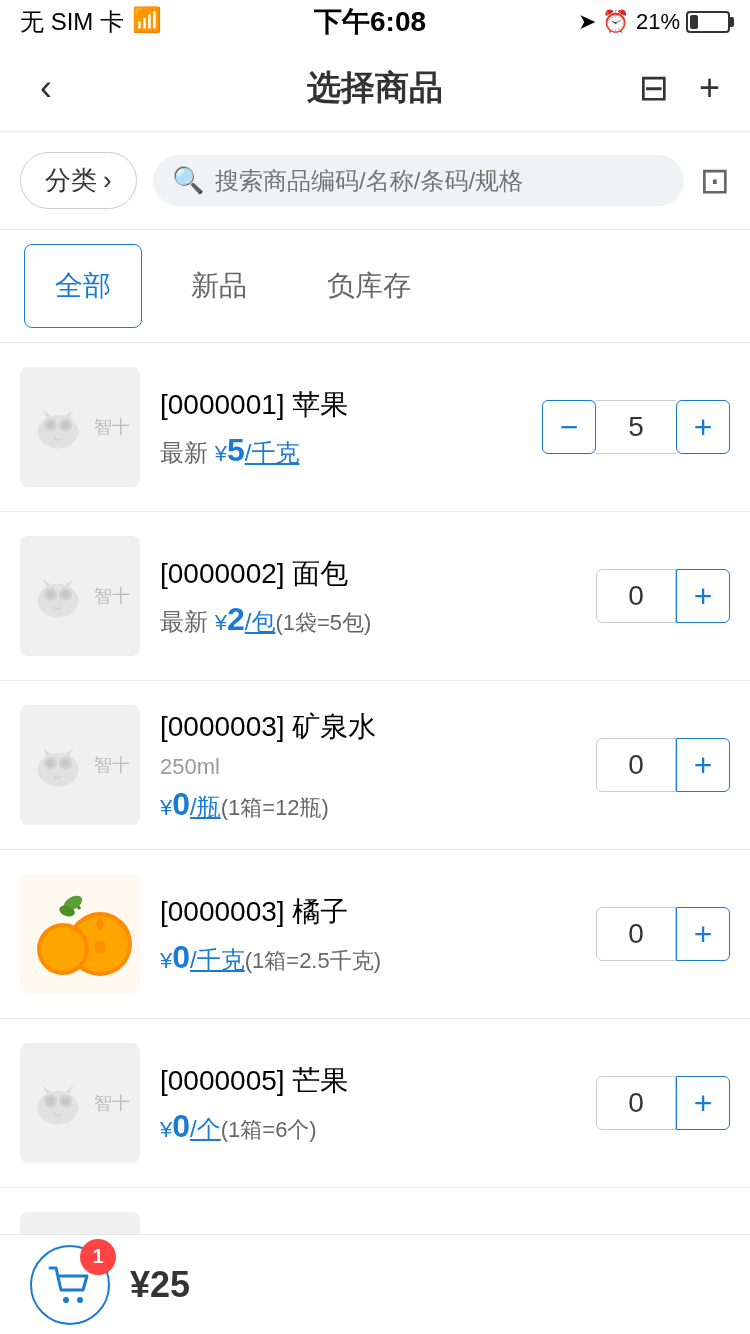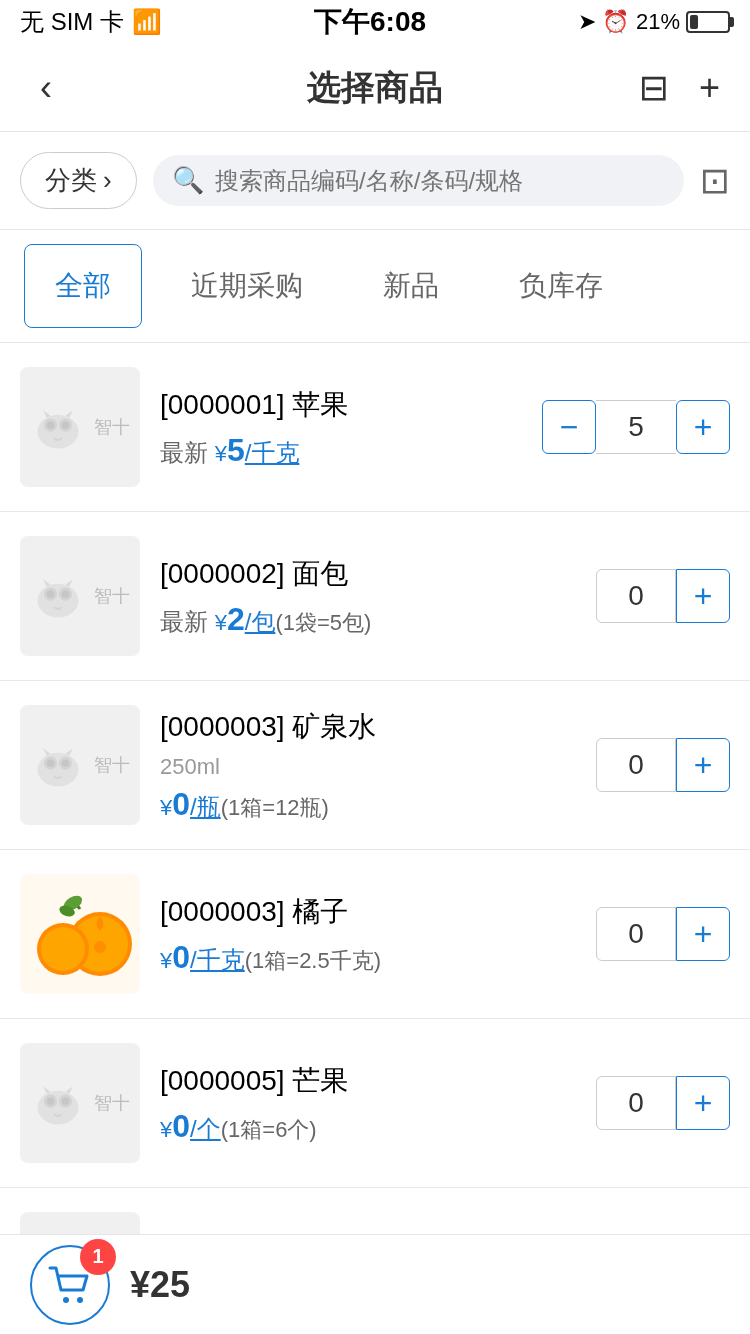--- a/index.html
+++ b/index.html
@@ -16,21 +16,21 @@
     .status-bar {
       background: #fff;
       height: 44px;
       display: flex;
       align-items: center;
       justify-content: space-between;
       padding: 0 20px;
       font-size: 24px;
       font-weight: 500;
     }
-    .status-left { display: flex; align-items: center; gap: 8px; }
+    .status-left { display: flex; align-items: flex-start; gap: 8px; }
     .status-center { font-size: 28px; font-weight: 600; }
     .status-right { display: flex; align-items: center; gap: 6px; font-size: 22px; }
     .battery-icon {
       width: 44px; height: 22px;
       border: 2px solid #333;
       border-radius: 4px;
       position: relative;
       display: inline-flex;
       align-items: center;
       padding: 2px;
@@ -342,21 +342,20 @@
   </button>
   <div class="search-box">
     <span class="search-icon-char">🔍</span>
     <input class="search-input" type="text" placeholder="搜索商品编码/名称/条码/规格" style="">
   </div>
   <span class="scan-icon">⊡</span>
 </div>
 
 <div class="tabs-bar">
   <div class="tab-item active">全部</div>
-  <div class="tab-item">近期采购</div>
   <div class="tab-item">新品</div>
   <div class="tab-item">负库存</div>
 </div>
 
 <div class="product-list">
 
   <div class="product-item">
     <div class="product-thumb">
       <div class="owl-logo">
         <svg class="owl-icon" viewBox="0 0 60 60" fill="none">

